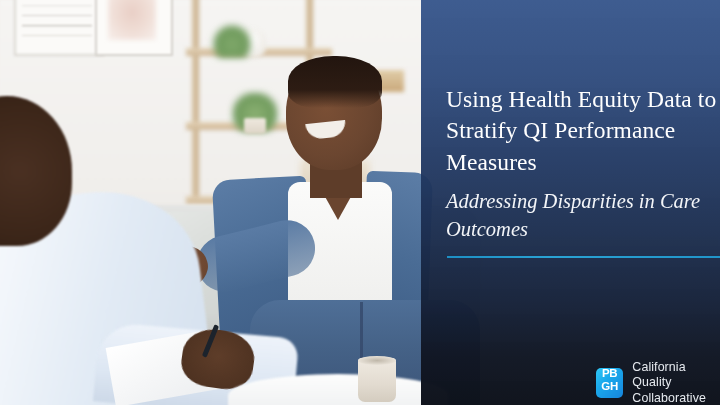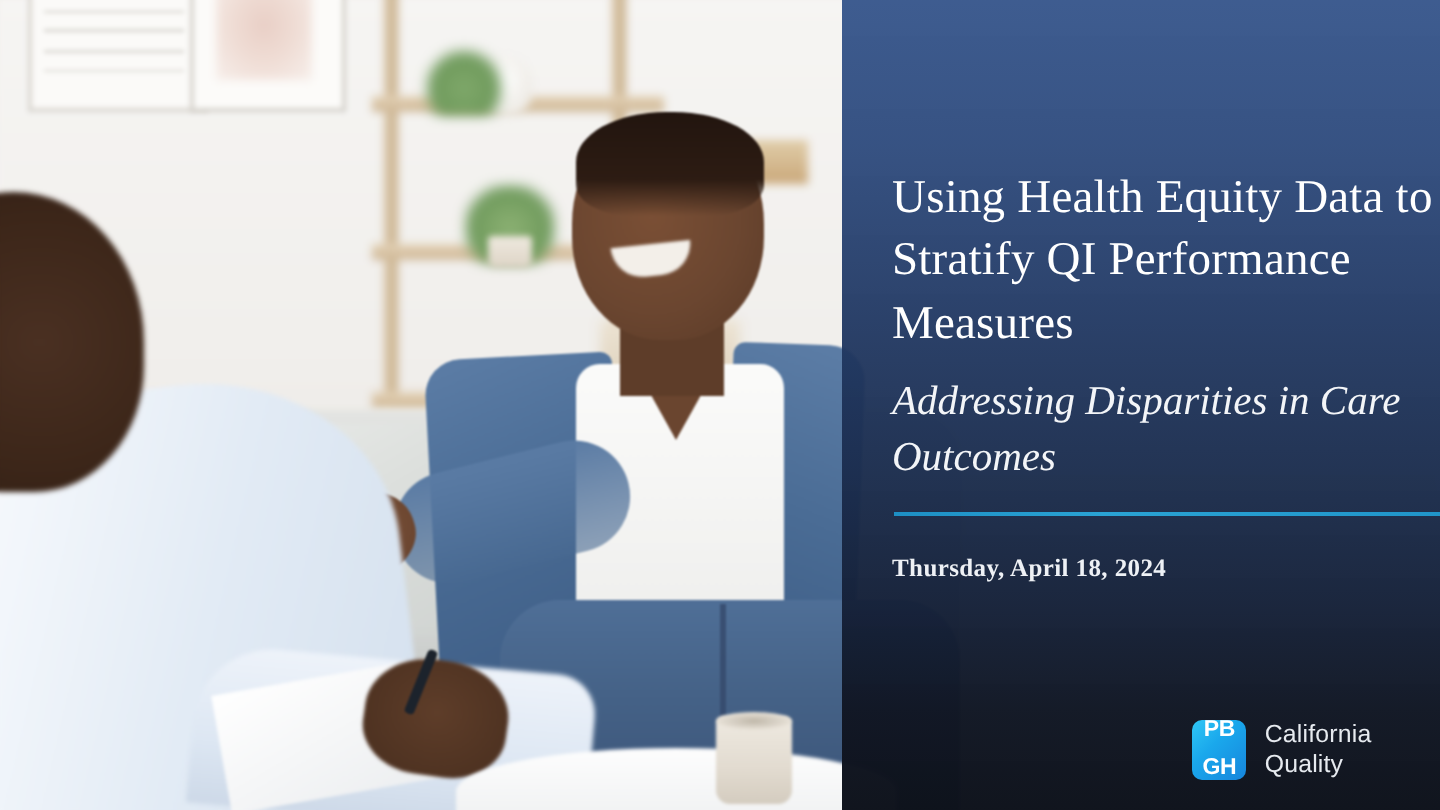--- a/index.html
+++ b/index.html
@@ -372,21 +372,21 @@
     align-items: center;
     gap: 9px;
   }
   .logo-mark {
     width: 30px; height: 30px;
     border-radius: 5px;
     background: linear-gradient(135deg, #2fc7f5 0%, #1aa8ec 40%, #1685dc 100%);
     display: flex;
     flex-direction: column;
     align-items: center;
-    justify-content: space-between;
+    justify-content: flex-start;
     line-height: 1;
   }
   .logo-mark span {
     font-family: "Liberation Sans", sans-serif;
     font-weight: bold;
     font-size: 11.5px;
     color: #ffffff;
     letter-spacing: -0.2px;
     display: block;
   }
@@ -469,28 +469,28 @@
         <div>Measures</div>
       </div>
 
       <div class="subtitle">
         <div>Addressing Disparities in Care</div>
         <div>Outcomes</div>
       </div>
 
       <div class="divider"></div>
 
-      <div class="date">Thursday, April 18, 2024</div>
 
       <div class="logo">
         <div class="logo-mark">
           <span>PB</span>
           <span>GH</span>
         </div>
         <div class="logo-text">
           <div>California Quality</div>
+          <div>Collaborative</div>
         </div>
       </div>
 
     </div>
   </div>
 
 </div>
 
 </body></html>

